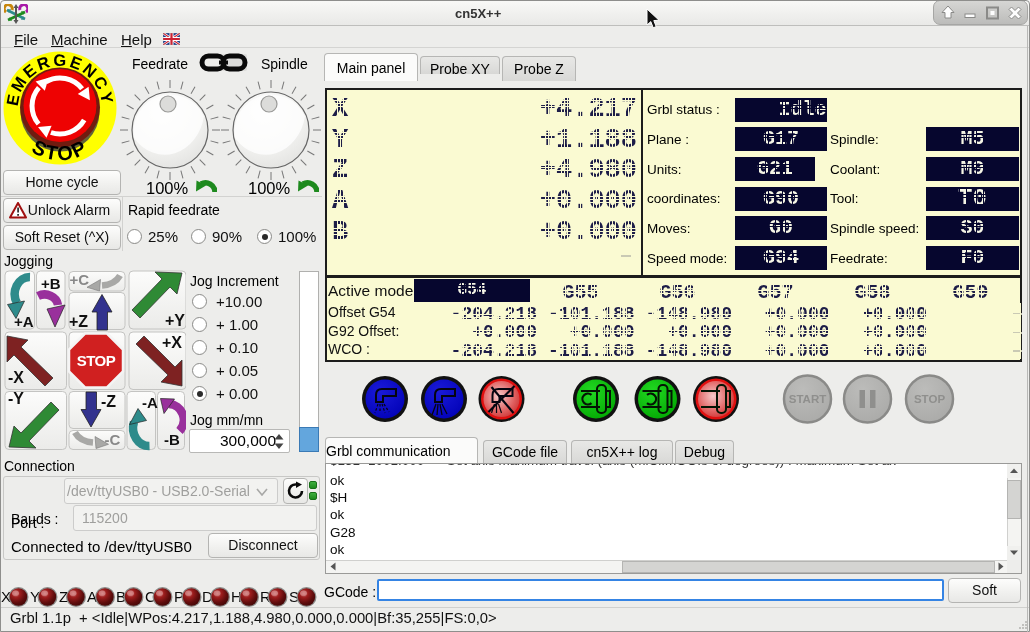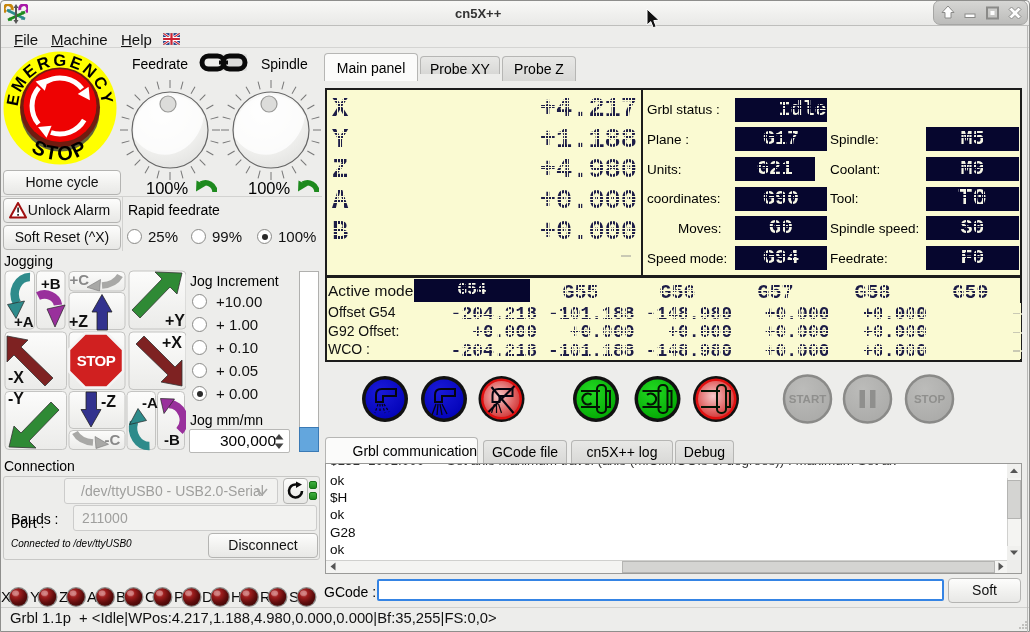--- a/index.html
+++ b/index.html
@@ -158,21 +158,21 @@
   <path d="M 9,1 L 17,15.5 L 1,15.5 Z" fill="#fff" stroke="#a01010" stroke-width="2" stroke-linejoin="round"></path>
   <rect x="8.2" y="5.5" width="1.8" height="5" fill="#333"></rect>
   <rect x="8.2" y="12" width="1.8" height="1.8" fill="#333"></rect>
 </svg>
 <div class="abs btn3d" style="left:3px;top:225px;width:118px;height:25px;line-height:23px;">Soft Reset (^X)</div>
 <div class="abs sep" style="left:122px;top:197px;width:1px;height:54px;"></div>
 <div class="abs" style="left:128px;top:202px;font-size:14px;">Rapid feedrate</div>
 <div class="radio" style="left:127px;top:229px;"></div>
 <div class="rlabel" style="left:148px;top:228px;">25%</div>
 <div class="radio" style="left:191px;top:229px;"></div>
-<div class="rlabel" style="left:212px;top:228px;">99%</div>
+<div class="rlabel" style="left:212px;top:228px;">90%</div>
 <div class="radio on" style="left:257px;top:229px;"></div>
 <div class="rlabel" style="left:278px;top:228px;">100%</div>
 <div class="abs" style="left:4px;top:253px;font-size:14px;">Jogging</div>
 
 <svg class="abs" style="left:3px;top:270px" width="183" height="182" viewBox="0 0 183 182">
   <defs>
     <linearGradient id="cellg" x1="0" y1="0" x2="0" y2="1">
       <stop offset="0" stop-color="#fcfcfb"></stop>
         <stop offset="1" stop-color="#ebebe9"></stop>
     </linearGradient>
@@ -264,37 +264,37 @@
   <path d="M 6,16 L 10.5,10.5 L 1.5,10.5 Z" fill="#444"></path>
 </svg>
 </div>
 
 <div class="abs" style="left:299px;top:271px;width:20px;height:181px;background:#fff;border:1px solid #b0b0ae;"></div>
 <div class="abs" style="left:299px;top:427px;width:20px;height:25px;background:#63a6dd;border:1px solid #3a7ab5;"></div>
 
 <div class="abs" style="left:4px;top:458px;font-size:14px;">Connection</div>
 <div class="abs" style="left:3px;top:476px;width:317px;height:84px;border:1px solid #c8c8c6;border-radius:3px;"></div>
 <div class="abs" style="left:11px;top:484px;font-size:14px;margin-top:31px;">Port :</div>
-<div class="abs" style="left:64px;top:478px;width:214px;height:26px;background:#f2f2f0;border:1px solid #cccccb;border-radius:3px;color:#9f9f9d;font-size:14px;line-height:24px;padding-left:16px;">/dev/ttyUSB0 - USB2.0-Serial</div>
+<div class="abs" style="left:64px;top:478px;width:214px;height:26px;background:#f2f2f0;border:1px solid #cccccb;border-radius:3px;color:#9f9f9d;font-size:14px;line-height:24px;padding-left:2px;">/dev/ttyUSB0 - USB2.0-Serial</div>
 <div class="abs btn3d" style="left:283px;top:478px;width:25px;height:26px;"></div>
 <svg class="abs" style="left:286px;top:481px" width="20" height="20" viewBox="0 0 20 20">
   <path d="M 16,10 A 6.5,6.5 0 1 1 10,3.5" fill="none" stroke="#0a0a0a" stroke-width="2.6"></path>
   <path d="M 10,0.5 L 10,7 L 16,3.6 Z" fill="#0a0a0a"></path>
 </svg>
 <div class="abs" style="left:309px;top:481px;width:8px;height:8px;background:linear-gradient(#3fae3f,#1e8a1e);border-radius:2px;border:1px solid #187018;"></div>
 <div class="abs" style="left:309px;top:492px;width:8px;height:8px;background:linear-gradient(#3fae3f,#1e8a1e);border-radius:2px;border:1px solid #187018;"></div>
 <svg class="abs" style="left:256px;top:488px" width="12" height="8" viewBox="0 0 12 8">
     <path d="M 1,1 L 6,7 L 11,1" fill="none" stroke="#a8a8a6" stroke-width="1.6"></path>
   </svg>
 <svg class="abs" style="left:296px;top:515px" width="12" height="8" viewBox="0 0 12 8">
     <path d="M 1,1 L 6,7 L 11,1" fill="none" stroke="#a8a8a6" stroke-width="1.6"></path>
   </svg>
 <div class="abs" style="left:11px;top:511px;font-size:14px;">Bauds :</div>
-<div class="abs" style="left:73px;top:505px;width:244px;height:26px;background:#f2f2f0;border:1px solid #cccccb;border-radius:3px;color:#9f9f9d;font-size:14px;line-height:24px;padding-left:8px;">211000</div>
-<div class="abs" style="left:11px;top:538px;font-size:10px;font-style:italic;">Connected to /dev/ttyUSB0</div>
+<div class="abs" style="left:73px;top:505px;width:244px;height:26px;background:#f2f2f0;border:1px solid #cccccb;border-radius:3px;color:#9f9f9d;font-size:14px;line-height:24px;padding-left:8px;">115200</div>
+<div class="abs" style="left:11px;top:538px;font-size:15px;">Connected to /dev/ttyUSB0</div>
 <div class="abs btn3d" style="left:208px;top:533px;width:110px;height:25px;line-height:23px;">Disconnect</div>
 
 <div class="abs" style="left:0;top:607px;width:1030px;height:25px;background:#ededeb;border-top:1px solid #d0d0ce;"></div>
 <div class="abs" style="left:10px;top:610px;font-size:14.8px;color:#111;">Grbl 1.1p&nbsp; + &lt;Idle|WPos:4.217,1.188,4.980,0.000,0.000|Bf:35,255|FS:0,0&gt;</div>
 <svg class="abs" style="left:1018px;top:620px" width="10" height="10" viewBox="0 0 10 10">
   <g fill="#b0b0ae">
       <circle cx="8" cy="2" r="1"></circle>
       <circle cx="8" cy="5" r="1"></circle>
       <circle cx="8" cy="8" r="1"></circle>
       <circle cx="5" cy="5" r="1"></circle>
@@ -313,21 +313,21 @@
 <div class="abs" id="ypanel1" style="left:325px;top:88px;width:697px;height:189px;background:#fafad2;border:2px solid #1c1c1c;"></div>
 
 <div class="abs" style="left:641px;top:90px;width:2px;height:185px;background:#1c1c1c;"></div>
 <div class="lcd abs" style="left:332px;top:94px;font-size:27px;color:#1d1d48;line-height:30.7px;">X<br>Y<br>Z<br>A<br>B</div>
 <div class="lcd abs" style="left:437px;top:94px;width:200px;font-size:27px;color:#1d1d48;line-height:30.7px;text-align:right;">+4.217<br>+1.188<br>+4.980<br>+0.000<br>+0.000</div>
 <div class="abs" style="left:621px;top:255px;width:10px;height:2px;background:#c9c9b4;"></div>
 <div class="abs" style="left:647px;top:102px;font-size:13.5px;">Grbl status :</div>
 <div class="abs" style="left:647px;top:132px;font-size:13.5px;">Plane :</div>
 <div class="abs" style="left:647px;top:161.7px;font-size:13.5px;">Units:</div>
 <div class="abs" style="left:647px;top:191.4px;font-size:13.5px;">coordinates:</div>
-<div class="abs" style="left:647px;top:221px;font-size:13.5px;margin-left:31px;">Moves:</div>
+<div class="abs" style="left:647px;top:221px;font-size:13.5px;">Moves:</div>
 <div class="abs" style="left:647px;top:250.8px;font-size:13.5px;">Speed mode:</div>
 <div class="abs" style="left:830px;top:132px;font-size:13.5px;">Spindle:</div>
 <div class="abs" style="left:830px;top:161.7px;font-size:13.5px;">Coolant:</div>
 <div class="abs" style="left:830px;top:191.4px;font-size:13.5px;">Tool:</div>
 <div class="abs" style="left:830px;top:221px;font-size:13.5px;">Spindle speed:</div>
 <div class="abs" style="left:830px;top:250.8px;font-size:13.5px;">Feedrate:</div>
 <div class="navybox lcd abs" style="left:735px;top:97.5px;width:92px;height:24px;font-size:20px;line-height:24px;padding-left:43px;">Idle</div>
 <div class="navybox lcd abs" style="left:735px;top:127.2px;width:92px;height:24px;font-size:20px;line-height:24px;">G17</div>
 <div class="navybox lcd abs" style="left:735px;top:156.9px;width:80px;height:24px;font-size:20px;line-height:24px;">G21</div>
 <div class="navybox lcd abs" style="left:735px;top:186.6px;width:92px;height:24px;font-size:20px;line-height:24px;">G90</div>
@@ -456,21 +456,21 @@
     <rect x="-8" y="-9" width="5.5" height="18" fill="#8f8f8d"></rect>
     <rect x="2.5" y="-9" width="5.5" height="18" fill="#8f8f8d"></rect>
   </g>
 
   <g transform="translate(574.5,29)">
     <circle r="23.5" fill="url(#graybg)" stroke="#8a8a88" stroke-width="2.5"></circle>
     <text x="0" y="4" text-anchor="middle" font-family="Liberation Sans, sans-serif" font-size="11.5" font-weight="bold" fill="#8f8f8d">STOP</text>
   </g>
 </svg>
 
-<div class="abs" style="left:325px;top:437px;width:153px;height:43px;background:#fbfbfa;border:1px solid #b6b6b4;border-bottom:none;border-radius:4px 4px 0 0;font-size:14px;text-align:right;line-height:26px;">Grbl communication</div>
+<div class="abs" style="left:325px;top:437px;width:153px;height:43px;background:#fbfbfa;border:1px solid #b6b6b4;border-bottom:none;border-radius:4px 4px 0 0;font-size:14px;text-align:left;line-height:26px;">Grbl communication</div>
 <div class="abs" style="left:483px;top:440px;width:84px;height:24px;background:linear-gradient(#e8e8e6,#d8d8d6);border:1px solid #b6b6b4;border-bottom:none;border-radius:4px 4px 0 0;font-size:14px;text-align:center;line-height:23px;">GCode file</div>
 <div class="abs" style="left:571px;top:440px;width:102px;height:24px;background:linear-gradient(#e8e8e6,#d8d8d6);border:1px solid #b6b6b4;border-bottom:none;border-radius:4px 4px 0 0;font-size:14px;text-align:center;line-height:23px;">cn5X++ log</div>
 <div class="abs" style="left:675px;top:440px;width:59px;height:24px;background:linear-gradient(#e8e8e6,#d8d8d6);border:1px solid #b6b6b4;border-bottom:none;border-radius:4px 4px 0 0;font-size:14px;text-align:center;line-height:23px;">Debug</div>
 
 <div class="abs" id="console" style="left:325px;top:463px;width:697px;height:111px;background:#fff;border:1px solid #9a9a98;overflow:hidden;">
   <div class="abs" style="left:4px;top:-11px;width:688px;font-size:13.5px;color:#333;white-space:nowrap;overflow:hidden;">$131=1001.000&nbsp;&nbsp;&nbsp;&nbsp;&nbsp;&nbsp;Set axis maximum travel (axis (mlClImOOIs of degrees)) ! Maximum Set ax</div>
   <div class="abs" style="left:4px;top:8px;font-size:13.5px;color:#0a0a0a;line-height:17.2px;">ok<br>$H<br>ok<br>G28<br>ok</div>
 
   <div class="abs" style="right:0;top:0;width:14px;height:96px;background:#f4f4f2;border-left:1px solid #d0d0ce;"></div>
   <svg class="abs" style="right:0;top:0" width="14" height="14" viewBox="0 0 14 14">

